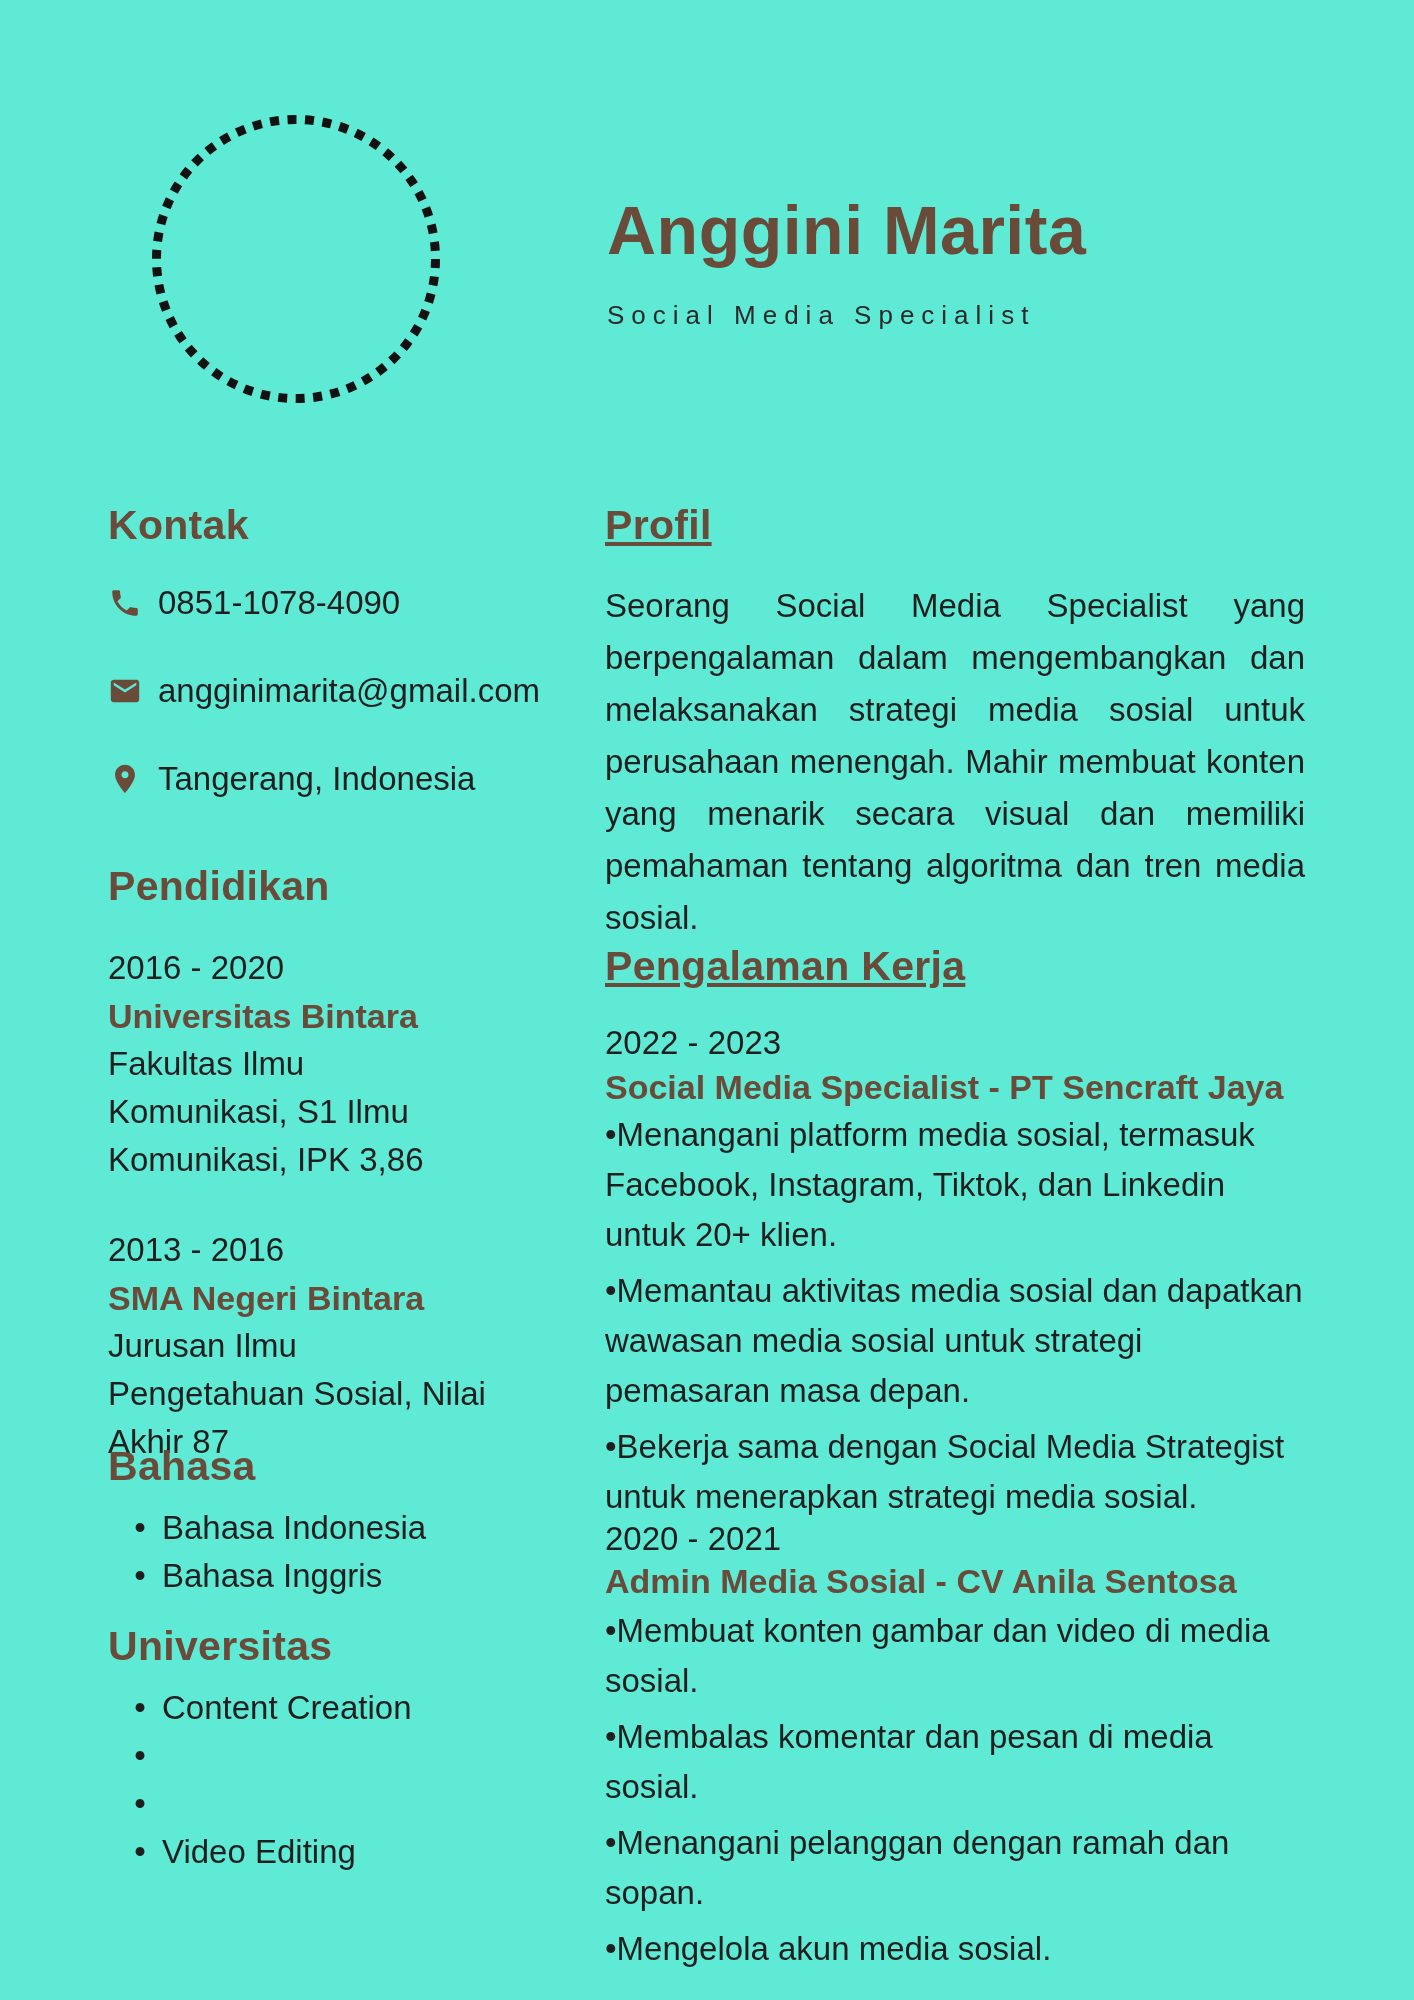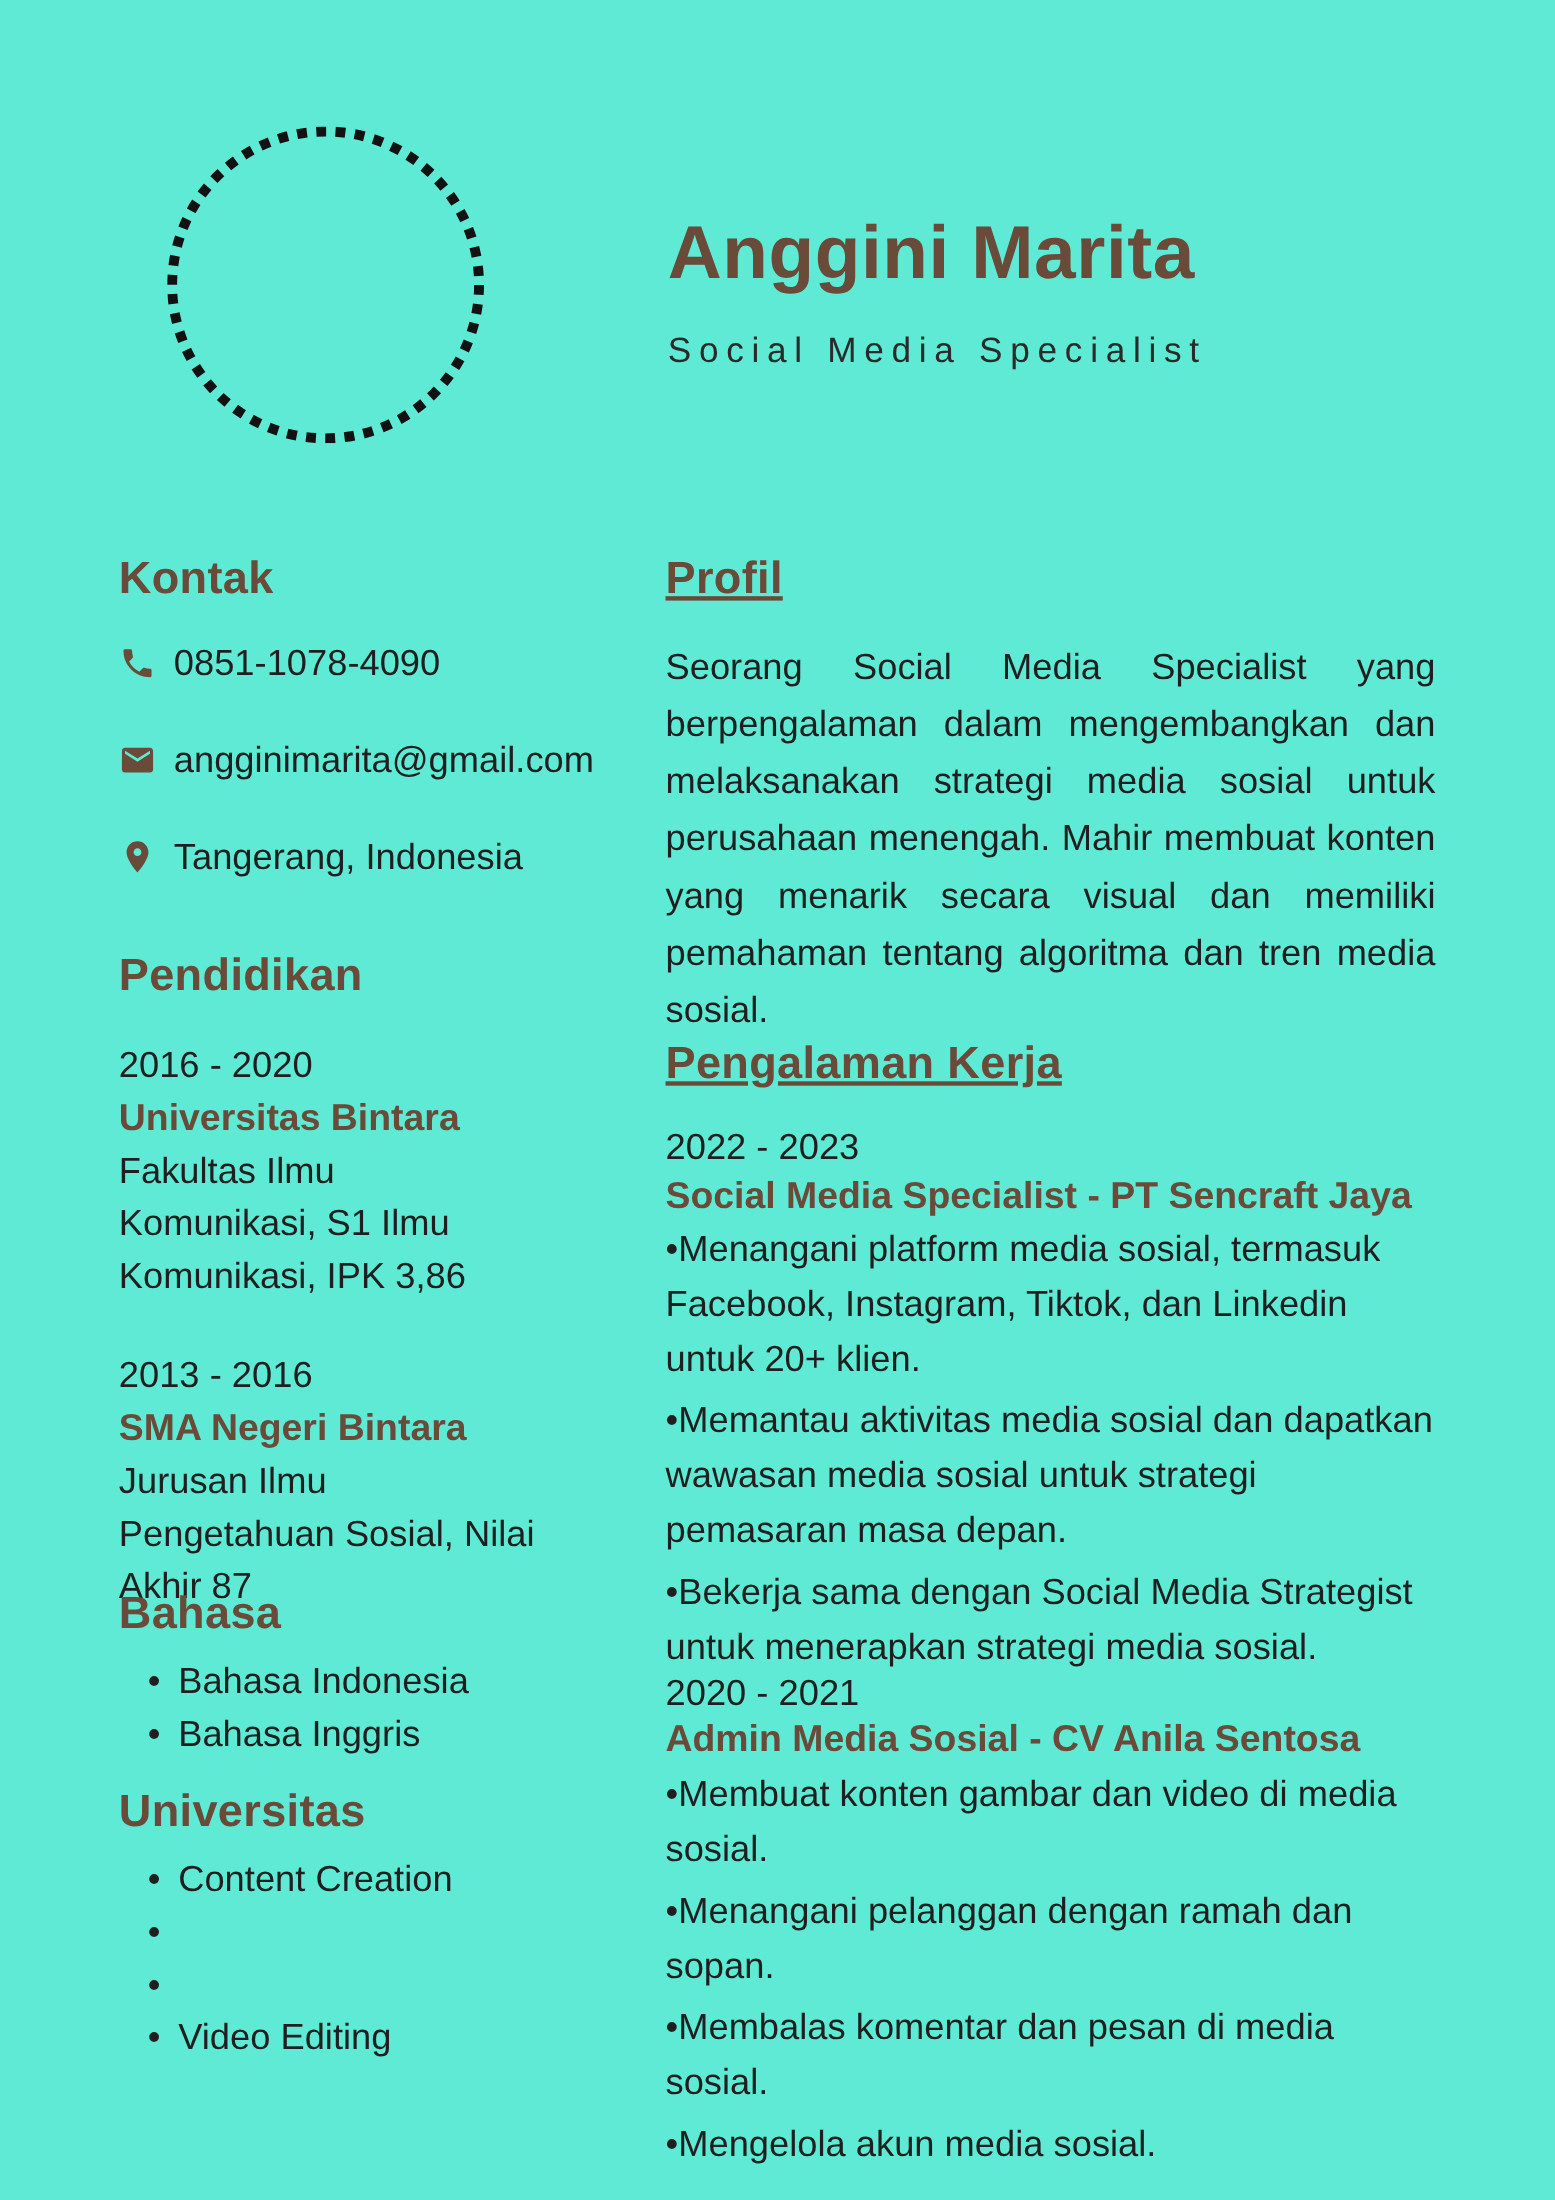--- a/index.html
+++ b/index.html
@@ -9,21 +9,21 @@
     background:#5eead4;
     margin:0 auto;
     font-family:"Liberation Sans", sans-serif;
     color:#1e1e1e;
     overflow:hidden;
   }
   
   .avatar{position:absolute;left:152px;top:115px;width:288px;height:288px;}
   .header-text{position:absolute;left:607px;top:196px;width:760px;}
   .name{font-size:68px;font-weight:700;line-height:1;color:#6a4a39;letter-spacing:.5px;}
-  .role{margin-top:36px;font-size:32px;letter-spacing:7px;color:#2a2a2a;}
+  .role{margin-top:36px;font-size:26px;letter-spacing:7px;color:#2a2a2a;}
   
   .h-sec{position:absolute;font-size:41px;font-weight:700;color:#6a4a39;line-height:1;letter-spacing:.3px;}
   .body-txt{font-size:33px;line-height:48px;color:#1f1f1f;}
   .brown-bold{font-size:34px;font-weight:700;color:#6a4a39;line-height:48px;}
   
   .left-col .h-sec{left:108px;}
   .contact-list{position:absolute;left:108px;top:583px;width:420px;}
   .contact-row{display:flex;align-items:center;height:40px;margin-bottom:48px;}
   .contact-row svg{width:34px;height:34px;flex:0 0 34px;margin-right:16px;}
   .contact-row .c-txt{font-size:33px;color:#1f1f1f;white-space:nowrap;}
@@ -142,19 +142,19 @@
     <div class="job-bullets" style="top:1110px;">
       <p>•Menangani platform media sosial, termasuk Facebook, Instagram, Tiktok, dan Linkedin untuk 20+ klien.</p>
       <p>•Memantau aktivitas media sosial dan dapatkan wawasan media sosial untuk strategi pemasaran masa depan.</p>
       <p>•Bekerja sama dengan Social Media Strategist untuk menerapkan strategi media sosial.</p>
     </div>
 
     <div class="job-period" style="top:1520px;">2020 - 2021</div>
     <div class="job-title" style="top:1562px;">Admin Media Sosial - CV Anila Sentosa</div>
     <div class="job-bullets" style="top:1606px;">
       <p>•Membuat konten gambar dan video di media sosial.</p>
+      <p>•Membalas komentar dan pesan di media sosial.</p>
       <p>•Menangani pelanggan dengan ramah dan sopan.</p>
-      <p>•Membalas komentar dan pesan di media sosial.</p>
       <p>•Mengelola akun media sosial.</p>
     </div>
 
   </div>
 </div>
 
 </body></html>

